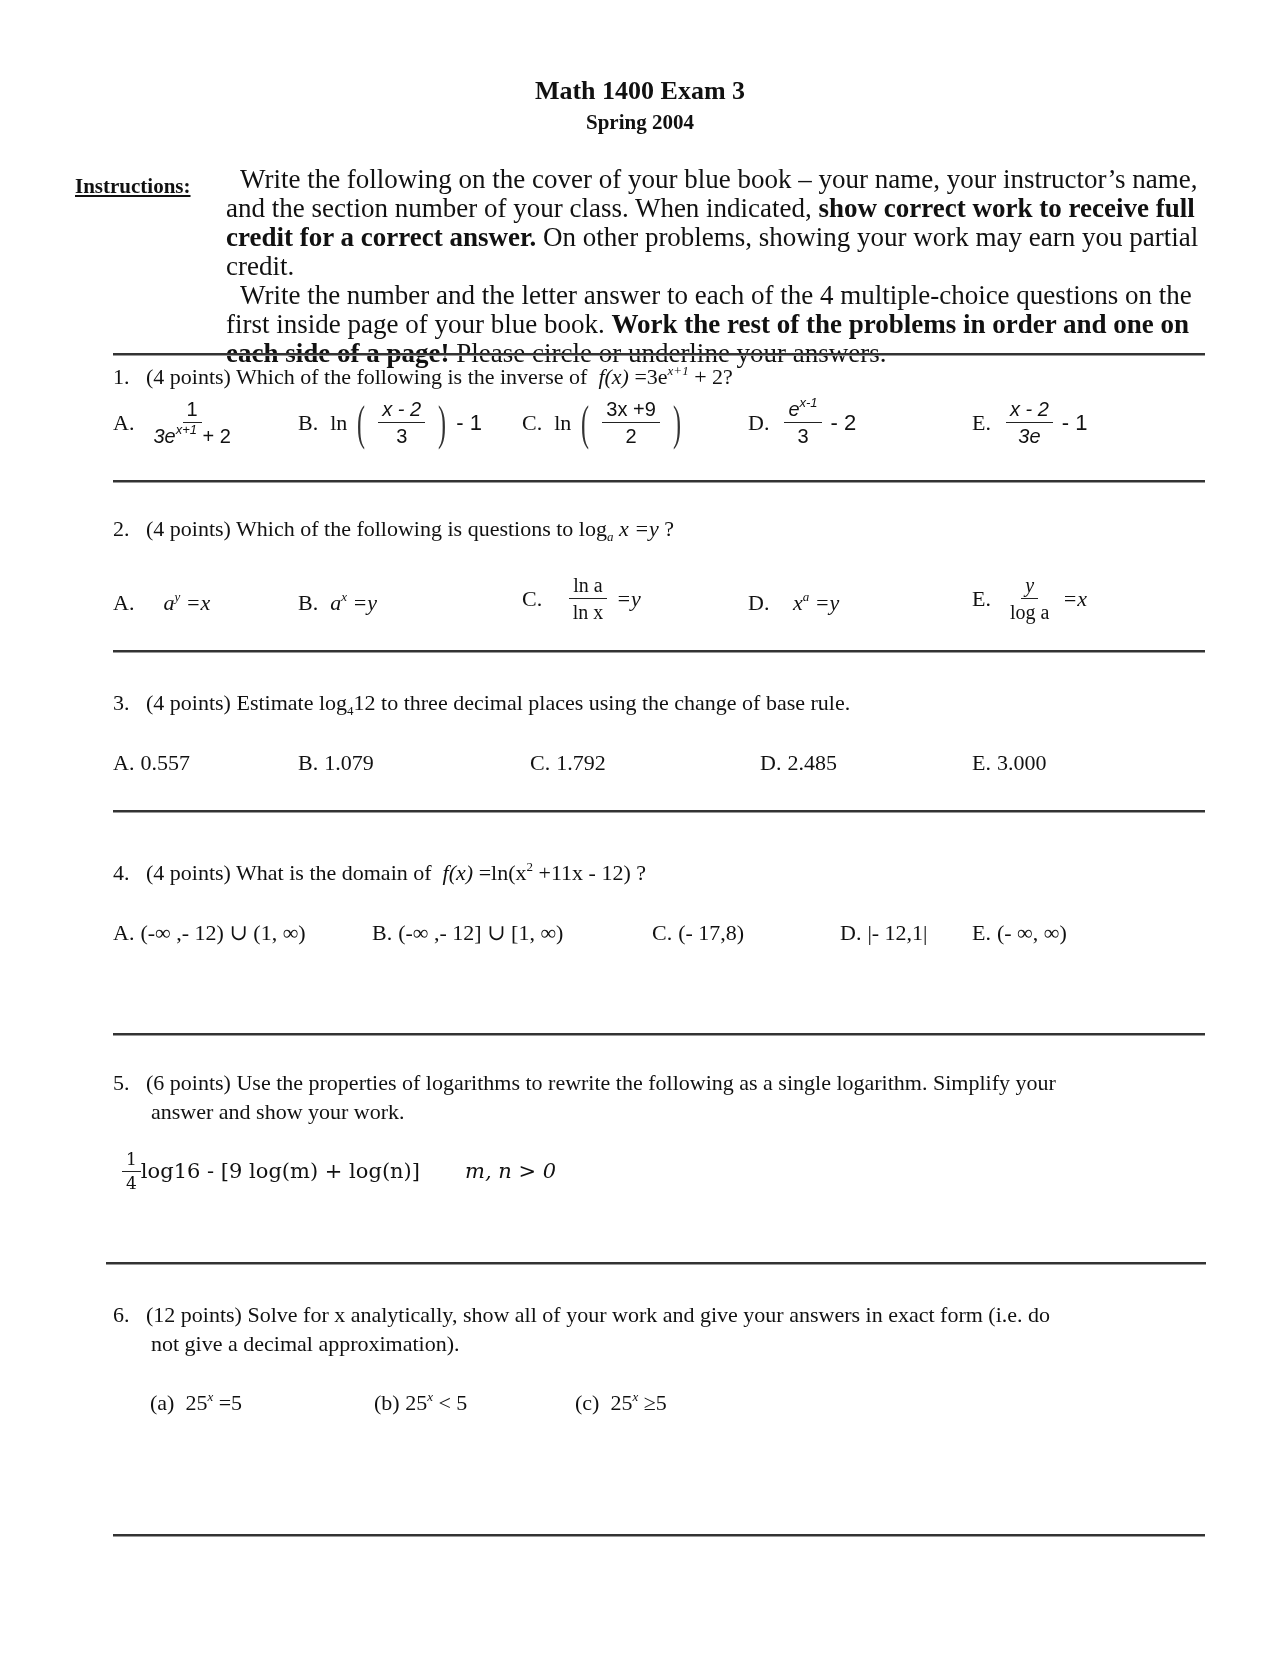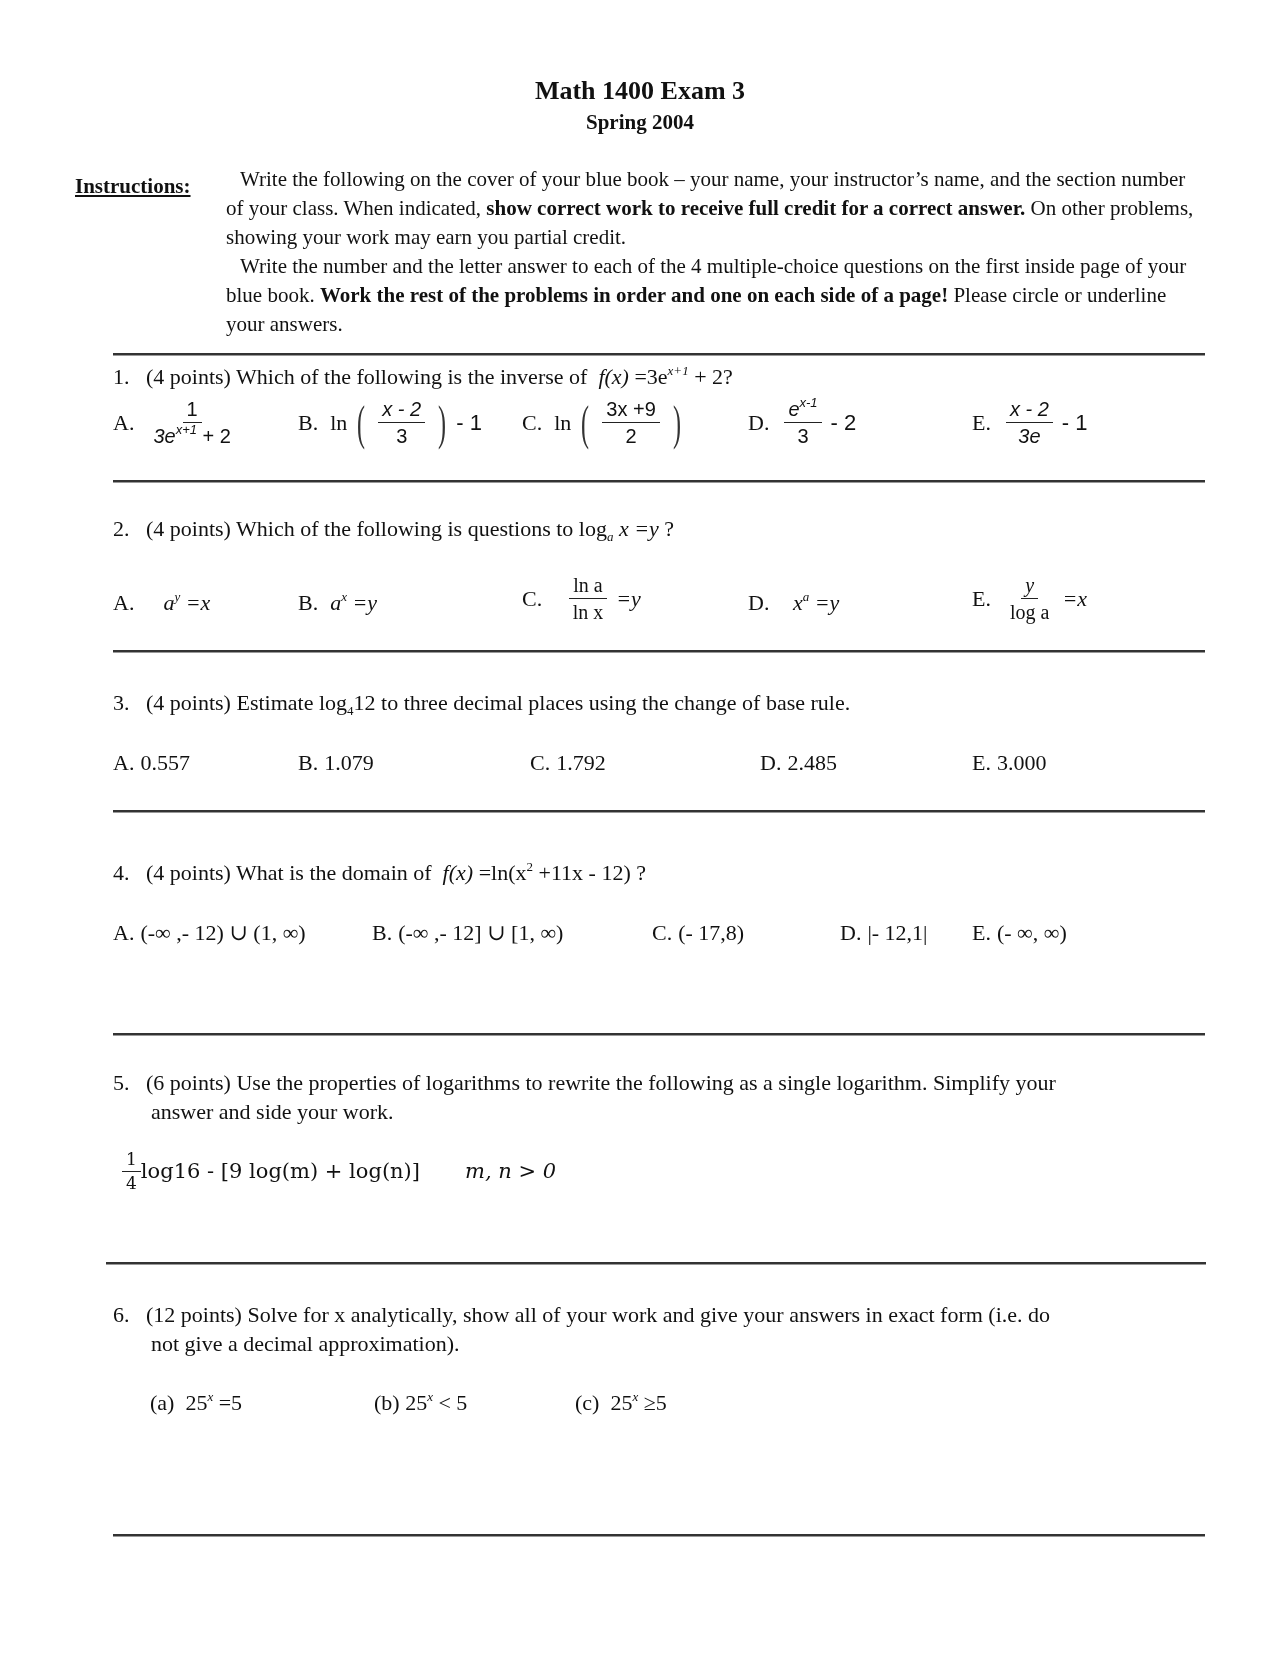--- a/index.html
+++ b/index.html
@@ -6,21 +6,21 @@
     body {
       width: 1280px; height: 1656px; position: relative; overflow: hidden;
       font-family: "Liberation Serif", "DejaVu Serif", serif;
       color: #111111; font-size: 22px;
     }
     .abs { position: absolute; white-space: nowrap; }
     .title { left: 0; width: 1280px; text-align: center; font-weight: bold; }
     .t1 { top: 76px; font-size: 26px; }
     .t2 { top: 110px; font-size: 21px; }
     .instr-label { left: 75px; top: 174px; font-weight: bold; text-decoration: underline; font-size: 21px; }
-    .instr { left: 226px; top: 165px; width: 980px; font-size: 21px; line-height: 29px; white-space: normal; }
+    .instr { left: 226px; top: 165px; width: 980px; font-size: 27px; line-height: 29px; white-space: normal; }
     .instr b { font-weight: bold; }
     .indent { display: inline-block; width: 14px; }
     .rule { position: absolute; left: 113px; width: 1092px; height: 2px; background: #333; border-bottom: 1px solid #999; }
     .q { font-size: 22px; }
     .sans { font-family: "Liberation Sans", "DejaVu Sans", sans-serif; }
     .ital { font-style: italic; }
     sup { font-size: 13px; vertical-align: 9px; line-height: 0; }
     sub { font-size: 13px; vertical-align: -5px; line-height: 0; }
     .frac { display: inline-flex; flex-direction: column; align-items: center; vertical-align: middle; line-height: 1.1; margin: 0 3px; }
     .frac .num { padding: 0 4px 2px; border-bottom: 1.5px solid #222; font-size: 20px; }
@@ -198,21 +198,21 @@
     <span>E.</span>
     <span>(- ∞, ∞)</span>
   </div>
 
 <div class="rule" style="top:1033px"></div>
 
 <div class="abs q" style="left:113px; top:1068px; line-height:29px">
   <span>5.</span>&nbsp;&nbsp;
   <span>(6 points)</span>
   <span>Use the properties of logarithms to rewrite the following as a single logarithm.  Simplify your</span><br>
-  <span style="display:inline-block; width:38px"></span><span>answer and side your work.</span>
+  <span style="display:inline-block; width:38px"></span><span>answer and show your work.</span>
 </div>
 
 <div class="abs q5" style="left:122px; top:1150px">
   <div class="mathrow" style="display:flex; align-items:center;">
     <span class="frac" style="margin:0">
       <span class="num" style="font-size:17px">1</span>
       <span class="den" style="font-size:17px">4</span>
     </span>
     <span>log16 - [9 log(m) + log(n)]</span>
     <span class="ital" style="margin-left:45px">m, n &gt; 0</span>

